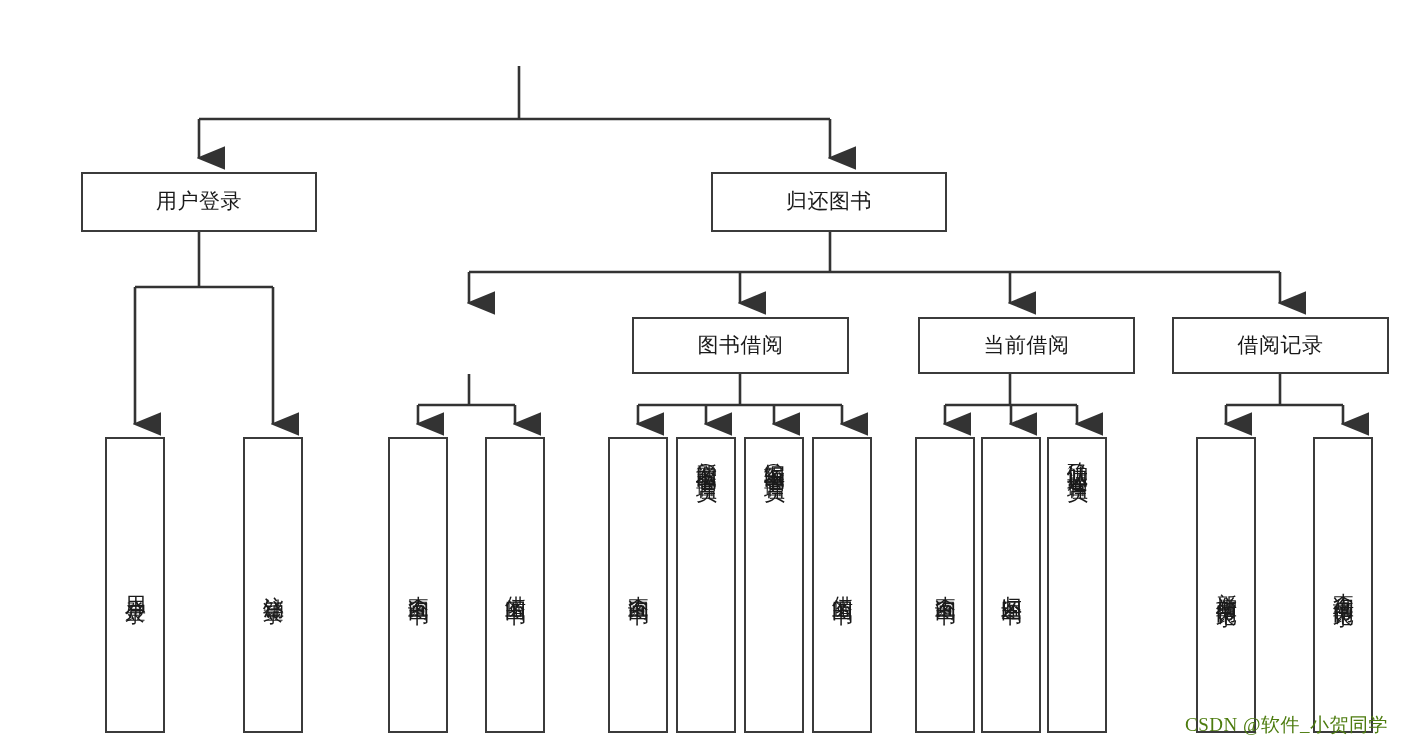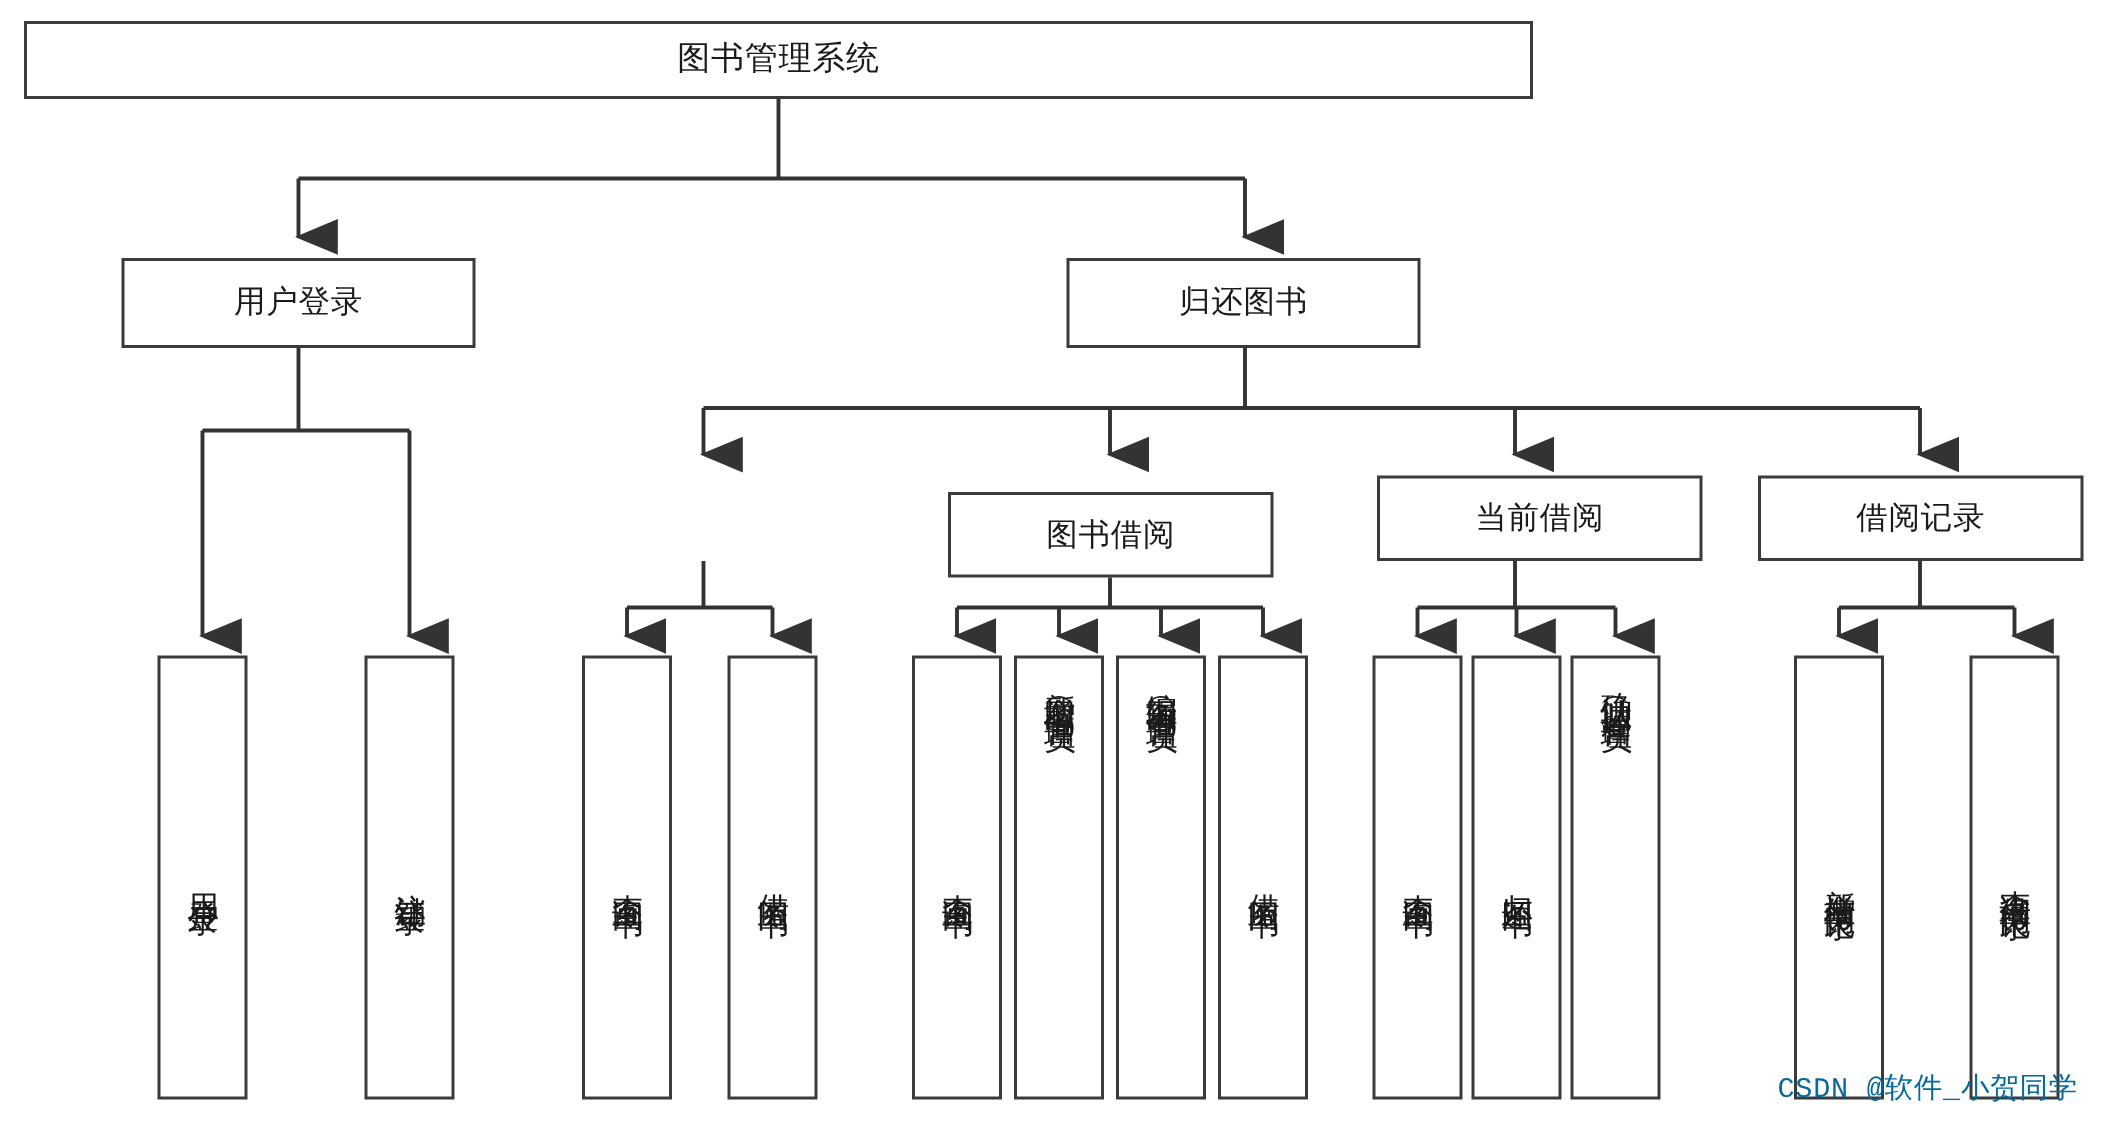--- a/index.html
+++ b/index.html
@@ -64,24 +64,24 @@
   .leaf-inner.topalign {
     align-items: flex-start;
     padding-top: 6px;
     box-sizing: border-box;
   }
   #watermark {
     position: absolute;
     left: 1185px;
     top: 712px;
     font-size: 19px;
-    color: #0369a1;
+    color: #4d7c0f;
     letter-spacing: 0.5px;
     white-space: nowrap;
-    font-family: Liberation Mono, monospace;
+    font-family: Liberation Serif, serif;
   }
 </style>
 </head>
 <body>
 
 <div id="canvas">
 
   <svg class="wires" viewBox="0 0 1405 747">
     <defs>
       <marker id="arrow" viewBox="0 0 12 12" refX="6" refY="11" markerWidth="11" markerHeight="11" orient="auto-start-reverse">
@@ -130,32 +130,29 @@
       <path d="M 1011 405 L 1011 424" marker-end="url(#arrow)"></path>
       <path d="M 1077 405 L 1077 424" marker-end="url(#arrow)"></path>
 
       <path d="M 1280 374 L 1280 405"></path>
       <path d="M 1226 405 L 1343 405"></path>
       <path d="M 1226 405 L 1226 424" marker-end="url(#arrow)"></path>
       <path d="M 1343 405 L 1343 424" marker-end="url(#arrow)"></path>
     </g>
   </svg>
 
-  <div class="node horiz root" style="left:16px; top:14px; width:1006px; height:52px;">
-    <span>图书管理系统</span>
-  </div>
 
   <div class="node horiz" style="left:81px; top:172px; width:236px; height:60px;">
     <span>用户登录</span>
   </div>
   <div class="node horiz" style="left:711px; top:172px; width:236px; height:60px;">
     <span>归还图书</span>
   </div>
 
-  <div class="node horiz" style="left:632px; top:317px; width:217px; height:57px;margin-top:11px;">
+  <div class="node horiz" style="left:632px; top:317px; width:217px; height:57px;">
     <span>图书借阅</span>
   </div>
   <div class="node horiz" style="left:902px; top:317px; width:217px; height:57px;margin-left:16px;">
     <span>当前借阅</span>
   </div>
   <div class="node horiz" style="left:1172px; top:317px; width:217px; height:57px;">
     <span>借阅记录</span>
   </div>
 
   <div class="node leaf" style="left:105px; top:437px; width:60px; height:296px;">

